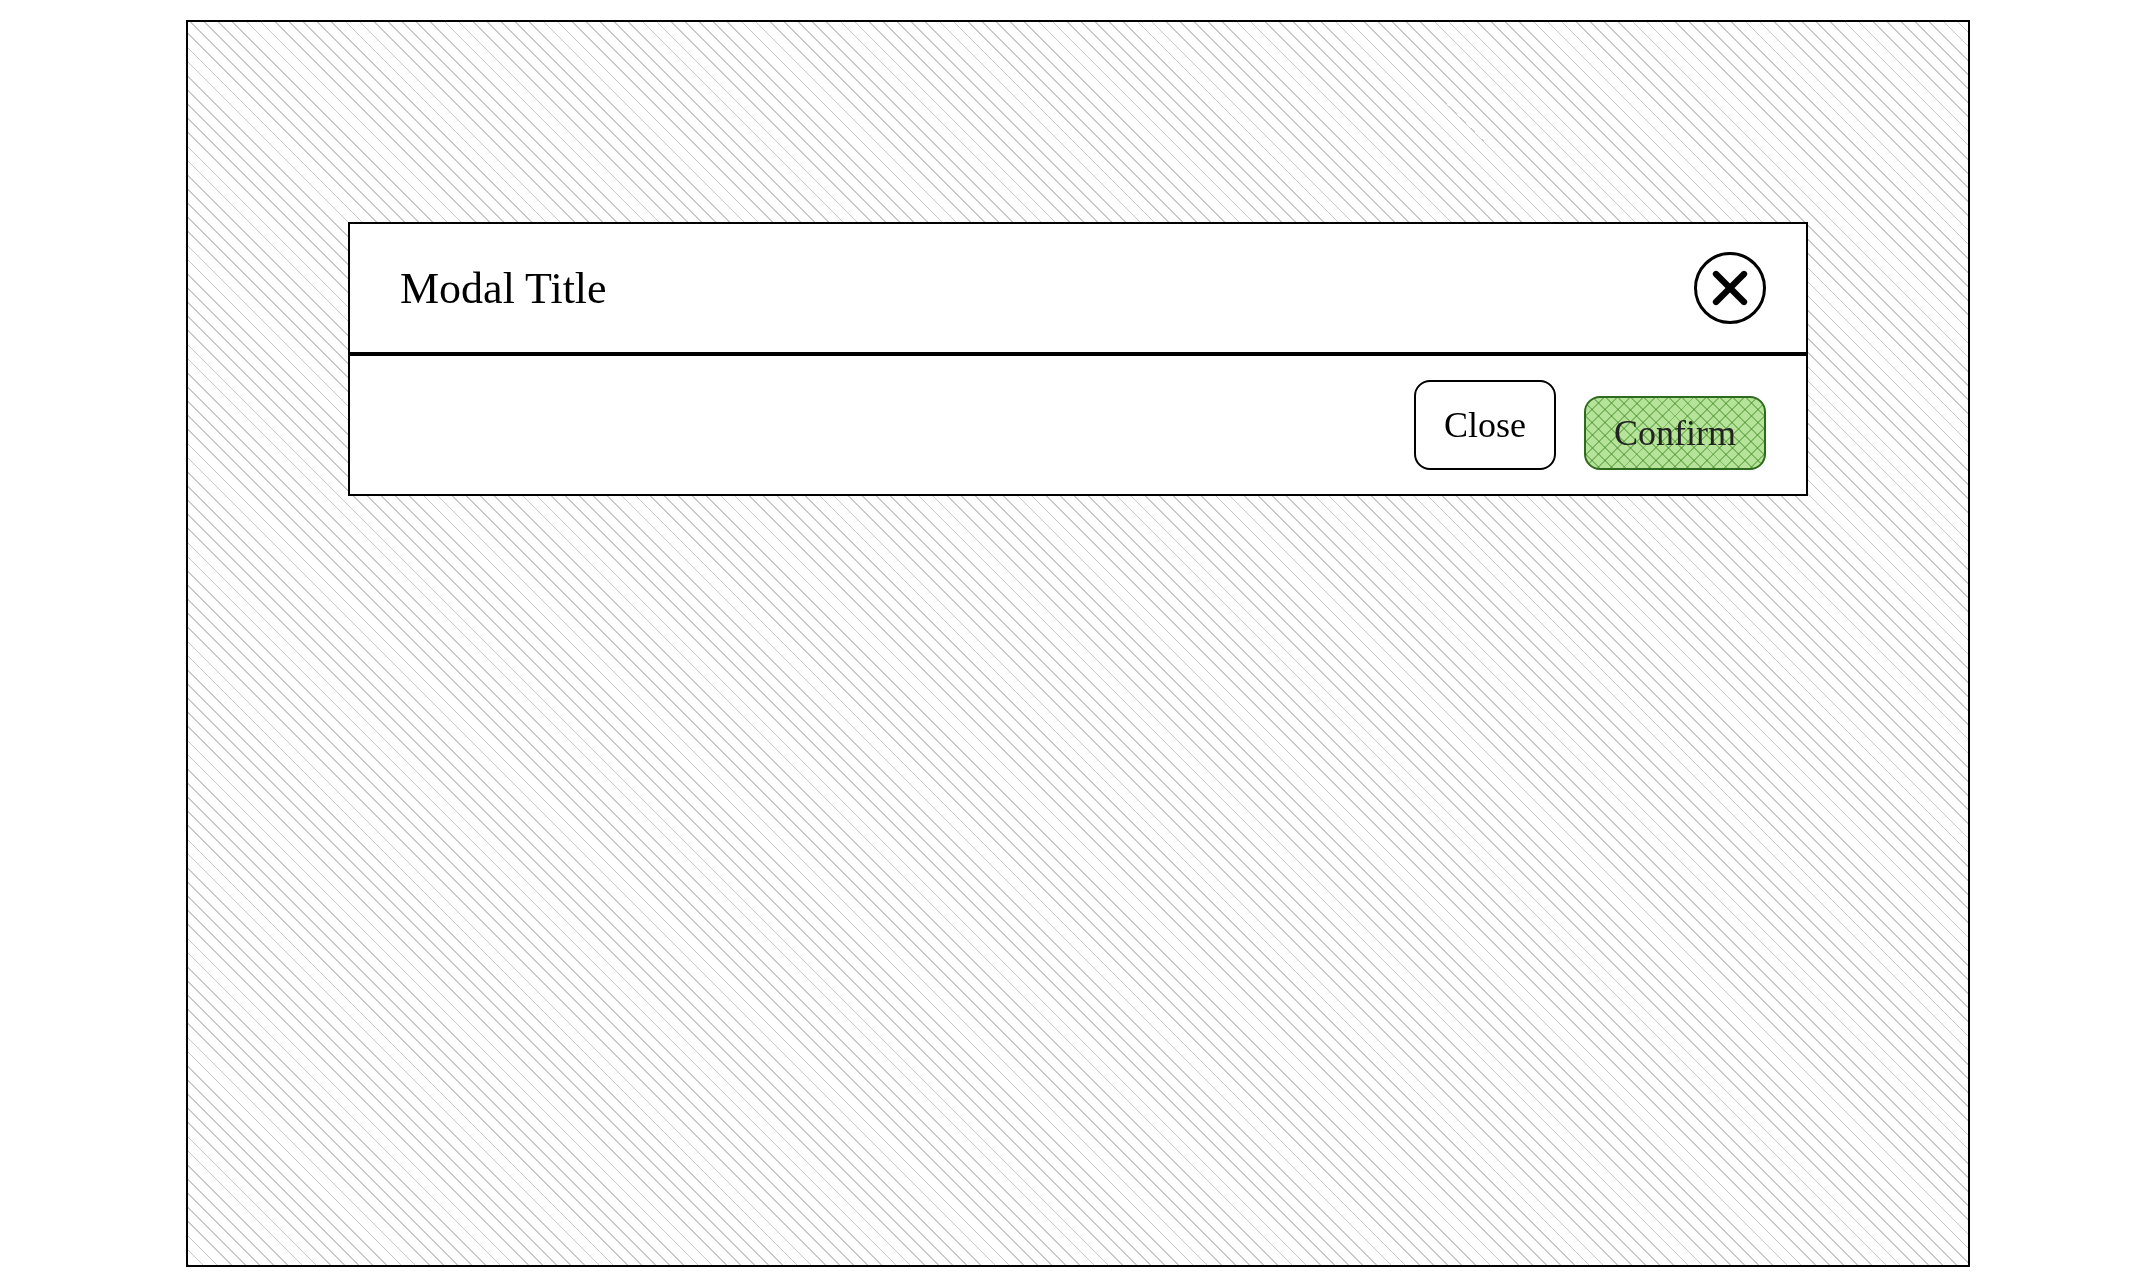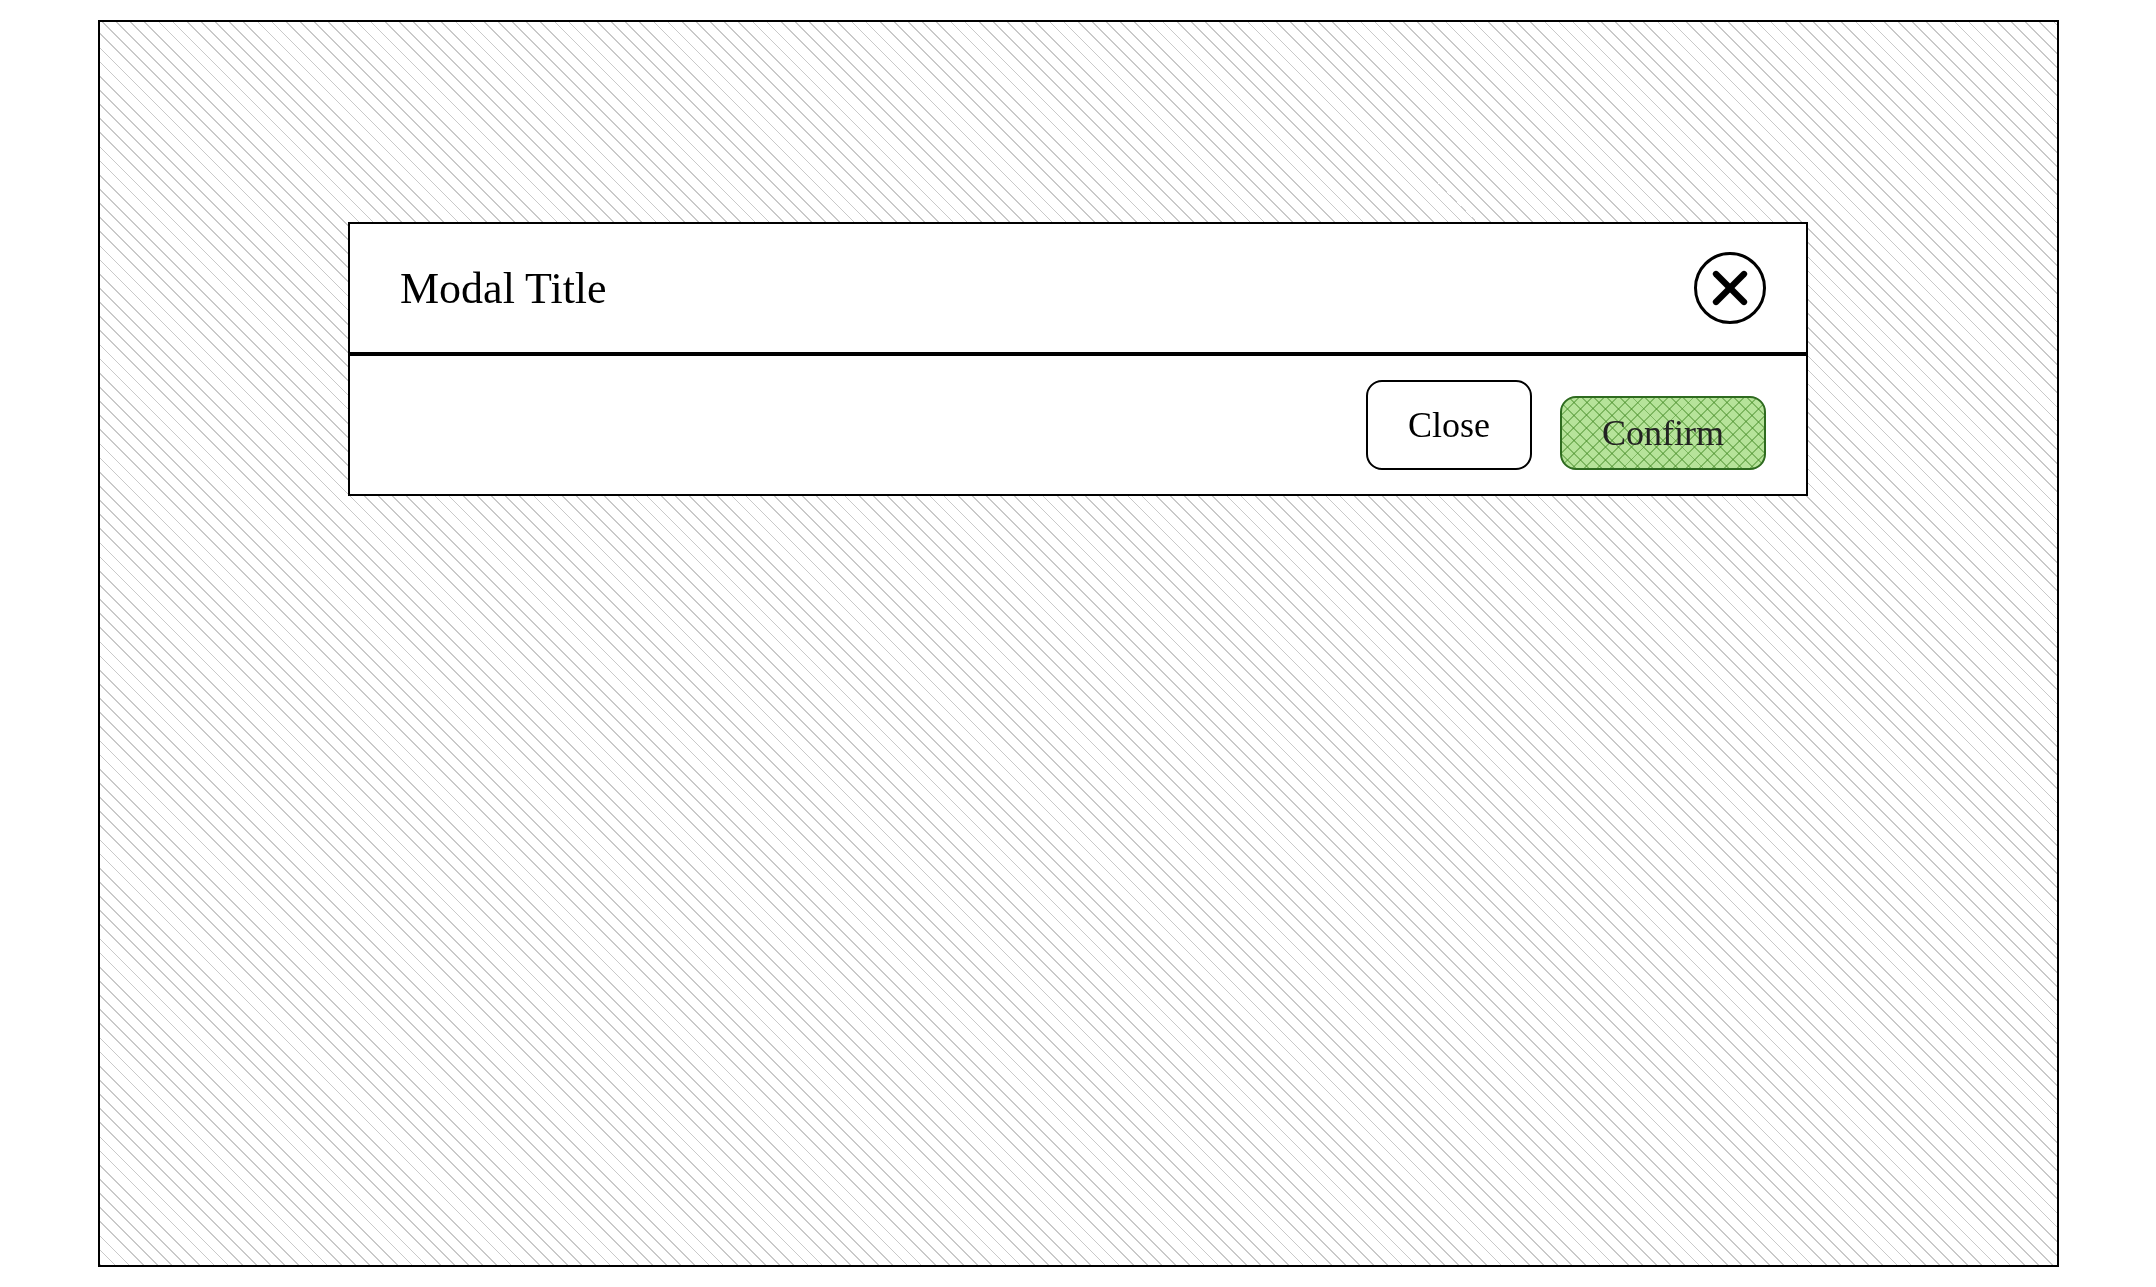--- a/index.html
+++ b/index.html
@@ -12,21 +12,21 @@
       width: 2156px;
       height: 1287px;
       font-family: "Comic Sans MS", "Segoe Script", "Bradley Hand", cursive;
       background: #ffffff;
       display: flex;
       align-items: center;
       justify-content: center;
     }
 
     .canvas-frame {
-      width: 1961px;
+      width: 1784px;
       height: 1247px;
       border: 2px solid #000;
       position: relative;
       overflow: hidden;
       display: flex;
       align-items: flex-start;
       justify-content: center;
       padding-top: 200px;
     }
 
@@ -104,21 +104,21 @@
       border-top: 2px solid #000;
       padding: 24px 40px;
       display: flex;
       justify-content: flex-end;
       gap: 28px;
     }
 
     .btn {
       font-family: inherit;
       font-size: 36px;
-      padding: 14px 40px;
+      padding: 14px 28px;
       border: 2.5px solid #000;
       border-radius: 16px;
       background: #fff;
       cursor: pointer;
       color: #000;
     }
 
     .btn-confirm {
       background-color: #b6e39a;
       background-image:

